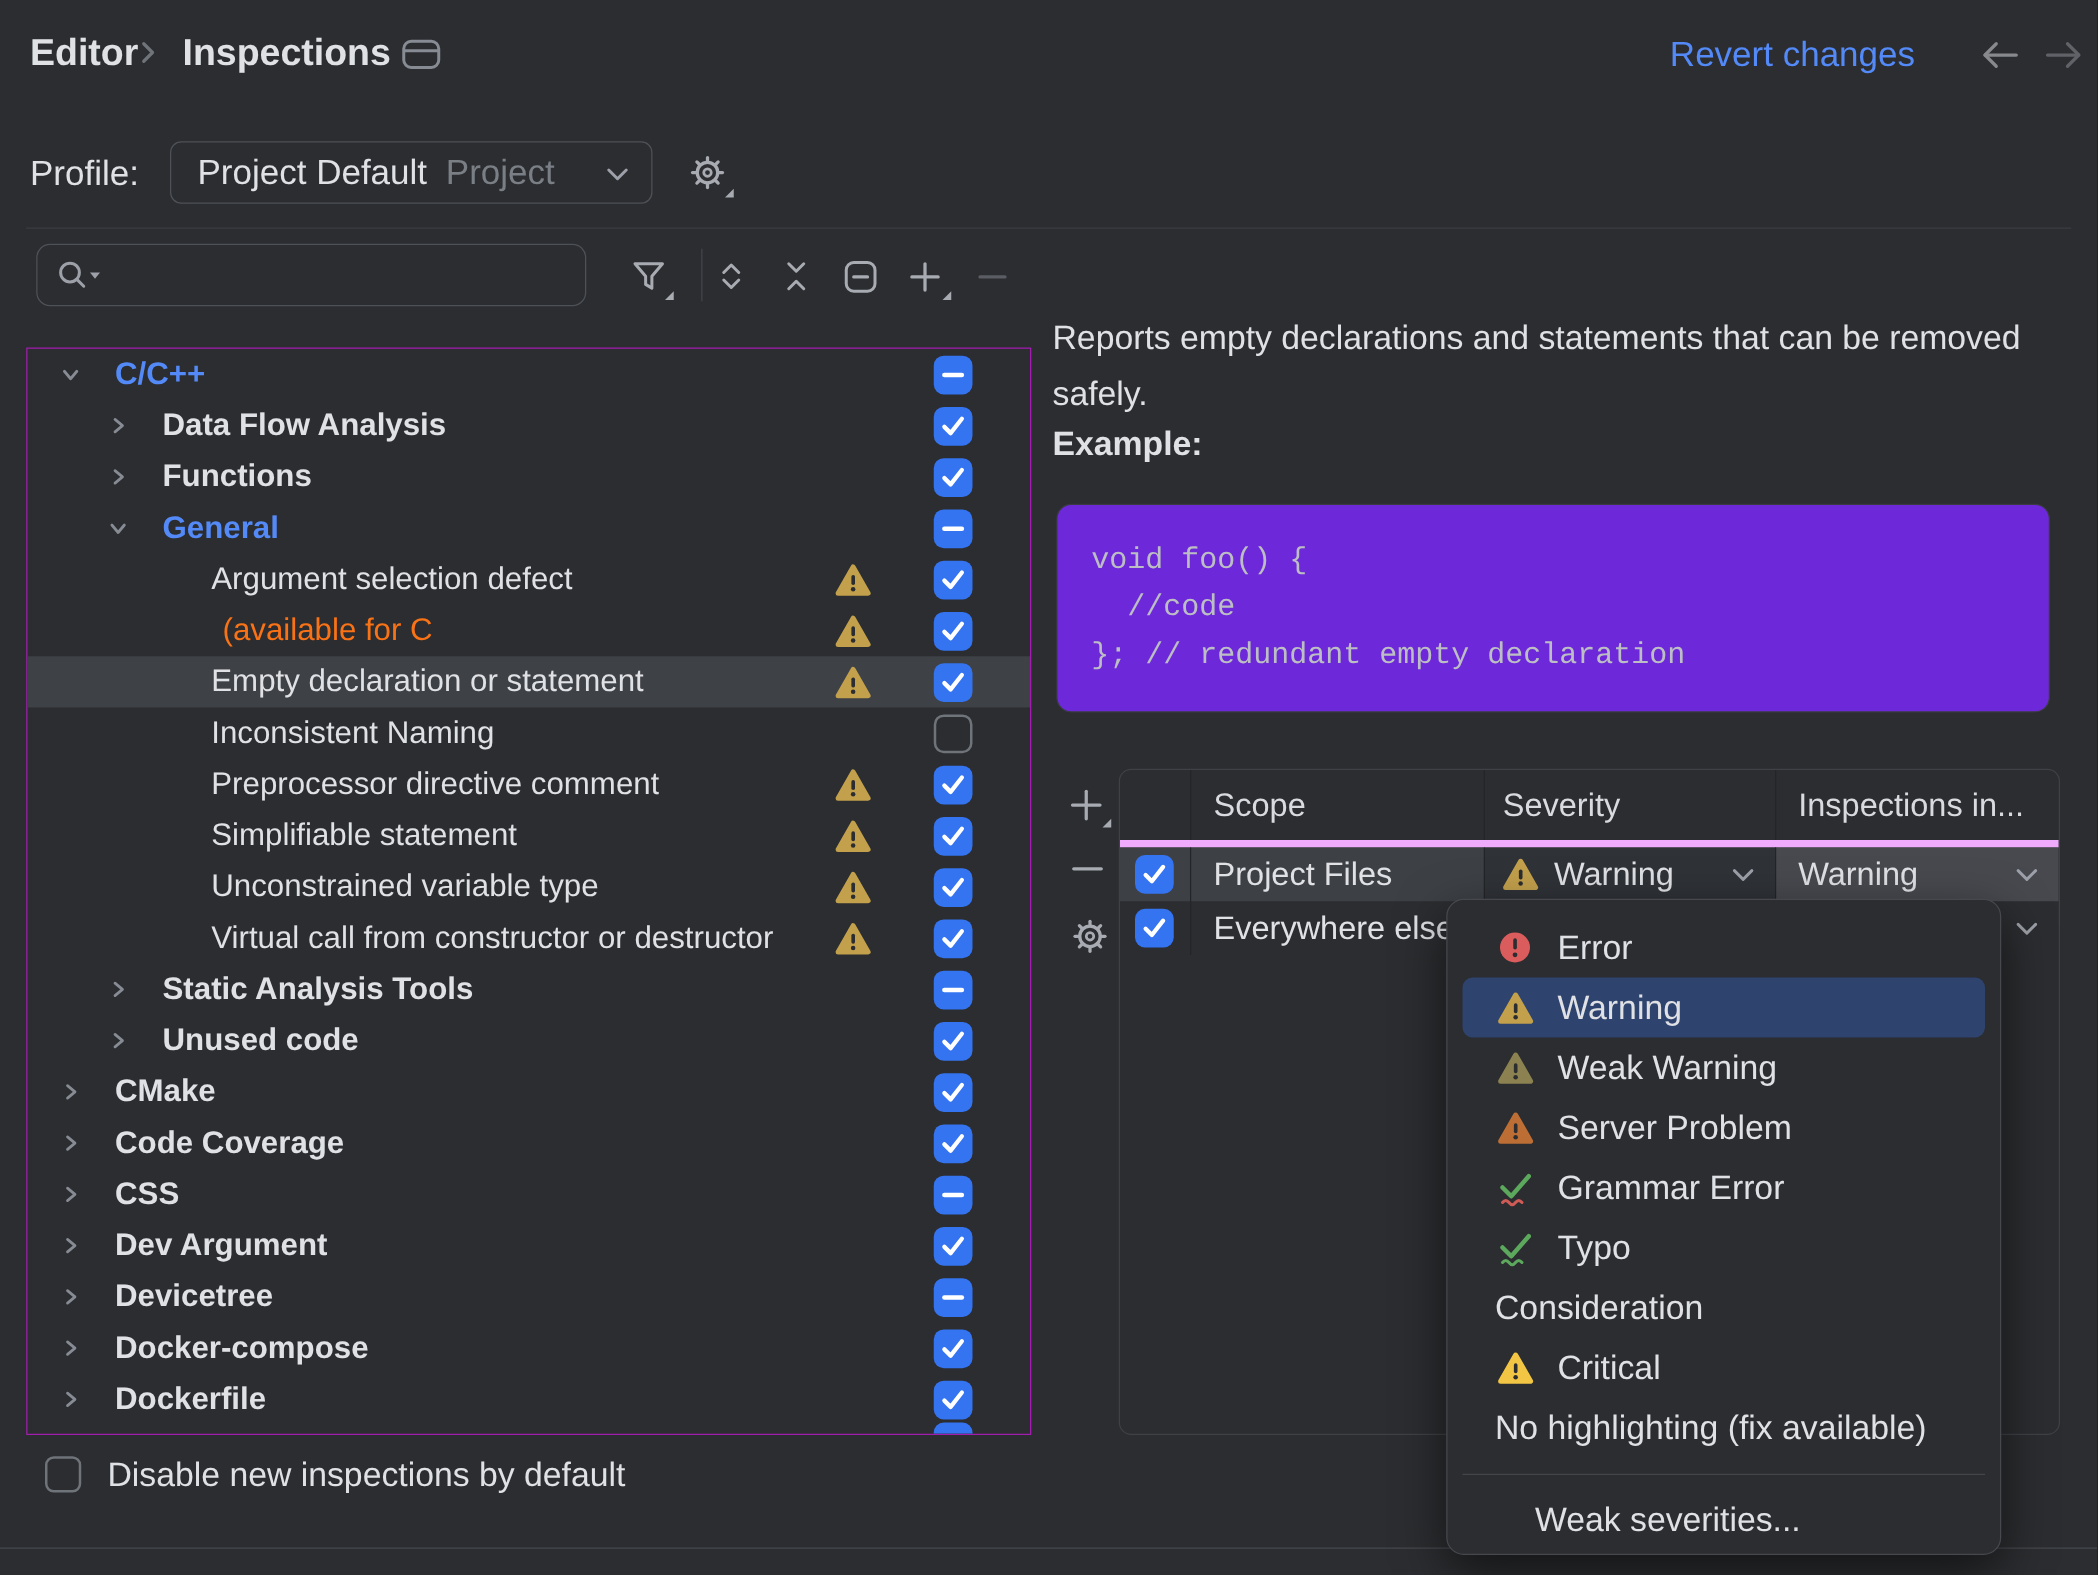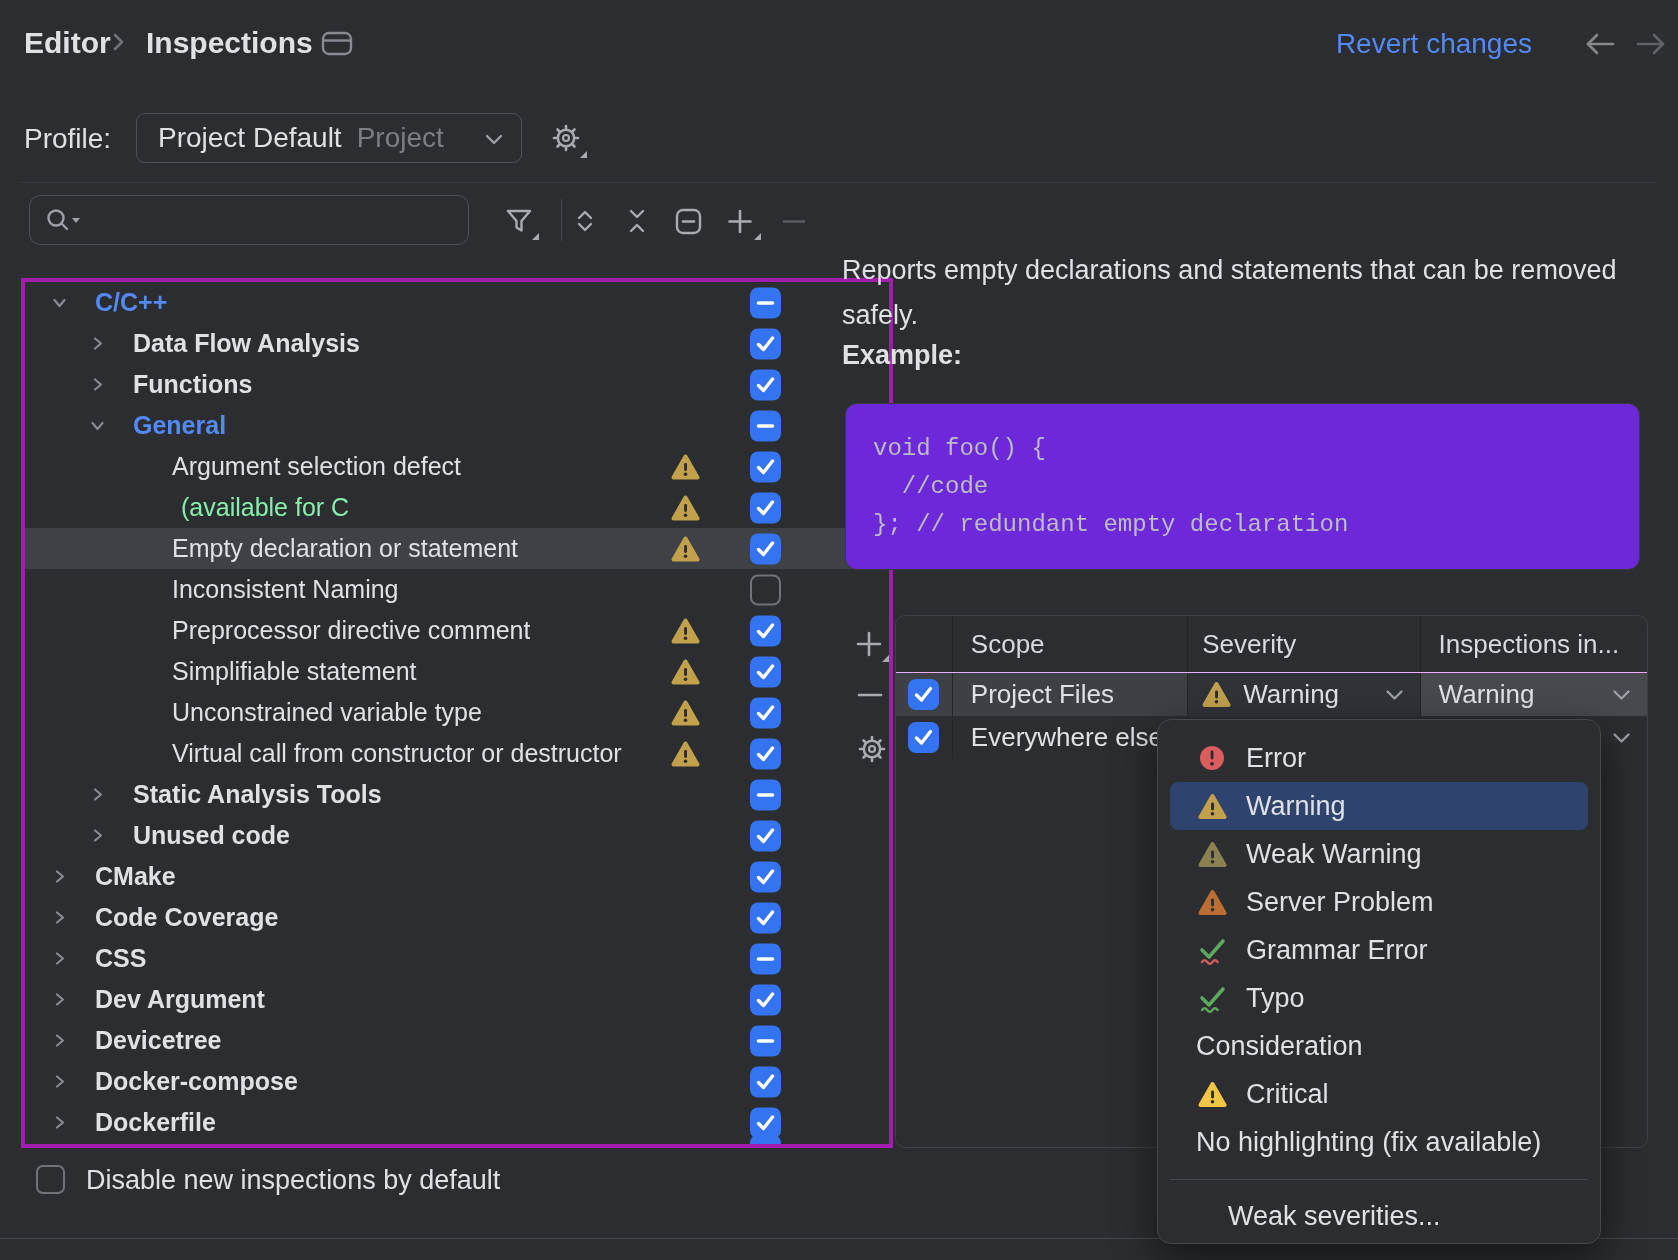--- a/index.html
+++ b/index.html
@@ -30,32 +30,32 @@
   
   .search-box{left:29px;top:195px;width:440px;height:50px;border:1px solid #4E5157;
     border-radius:11px;box-sizing:border-box;display:flex;align-items:center;}
   .search-box input{background:transparent;border:none;outline:none;color:#DFE1E5;
     font-size:26px;font-family:"Liberation Sans",sans-serif;width:360px;margin-left:8px;}
   .search-glyph{margin-left:14px;}
   .tb-icon{top:206px;cursor:pointer;}
   .tb-sep{left:561px;top:199px;width:1px;height:42px;background:#43454A;}
 
   
-  .tree-panel{left:21px;top:278px;width:872px;height:870px;border:4px solid #a21caf;
+  .tree-panel{left:21px;top:278px;width:804px;height:870px;border:1px solid #a21caf;
     box-sizing:border-box;overflow:hidden;}
   .tree-row{position:relative;height:41px;display:flex;align-items:center;font-size:25px;cursor:pointer;}
   .tree-row.selected{background:#3E4145;}
   .lvl0{padding-left:26px;}
   .lvl1{padding-left:64px;}
   .lvl2{padding-left:147px;}
   .tree-chevron{width:44px;flex:none;display:flex;align-items:center;}
   .tree-label{display:flex;white-space:nowrap;overflow:hidden;min-width:0;flex:0 1 auto;margin-right:155px;}
   .tree-label.group{font-weight:700;}
   .tree-label.accent{color:#548AF7;}
-  .lbl-suffix{color:#86efac;margin-left:9px;}
+  .lbl-suffix{color:#f97316;margin-left:9px;}
   .tree-warn{position:absolute;left:646px;top:50%;transform:translateY(-50%);}
   .cbx{position:absolute;left:725px;top:50%;transform:translateY(-50%);
        width:31px;height:31px;border-radius:8px;box-sizing:border-box;cursor:pointer;}
   .cbx.checked,.cbx.indeterminate{background:#3574F0;}
   .cbx.unchecked{border:2px solid #6F737A;}
   .cbx svg{margin:4px auto;}
   .tree-sliver{position:absolute;left:725px;bottom:0;width:31px;height:9px;
        border-radius:8px 8px 0 0;background:#3574F0;}
 
   
@@ -72,21 +72,21 @@
   .code-block pre{margin:26px 0 0 27px;font-family:"Liberation Mono","DejaVu Sans Mono",monospace;
        font-size:24px;line-height:38px;color:#BCBEC4;white-space:pre;}
 
   
   .tbl-toolbar-icon{cursor:pointer;}
   .tt-add{left:855px;top:630px;}
   .tt-remove{left:855px;top:681px;}
   .tt-gear{left:855px;top:732px;}
   .scopes-table{left:895px;top:615px;width:753px;height:533px;border:1px solid #3F4146;
        border-radius:10px;box-sizing:border-box;overflow:hidden;}
-  .thead{position:relative;height:56px;border-bottom:1px solid #f0abfc;display:flex;align-items:center;}
+  .thead{position:relative;height:56px;border-bottom:6px solid #f0abfc;display:flex;align-items:center;}
   .srow{position:relative;height:43px;display:flex;align-items:flex-end;}
   .cell{height:100%;display:flex;align-items:center;box-sizing:border-box;border-right:1px solid #232528;}
   .c0{width:57px;justify-content:center;}
   .c1{width:236px;padding-left:18px;}
   .c2{width:233px;padding-left:14px;position:relative;}
   .c3{width:227px;padding-left:18px;position:relative;border-right:none;}
   .th-label{font-size:26px;color:#D8DADF;}
   .cell-text{font-size:26px;}
   .cell .cbx2{position:static;transform:none;width:31px;height:31px;border-radius:8px;background:#3574F0;flex:none;cursor:pointer;}
   .cbx2 svg{margin:4px auto;}

